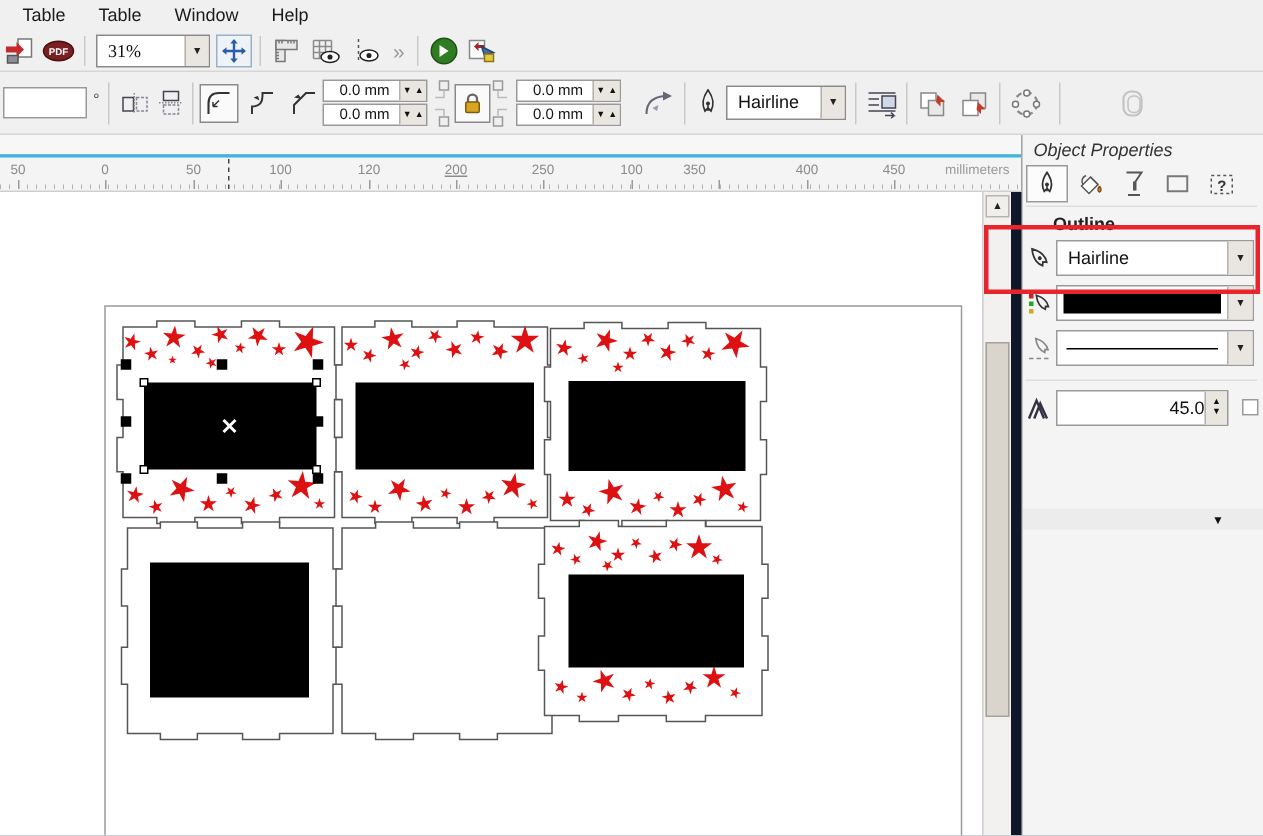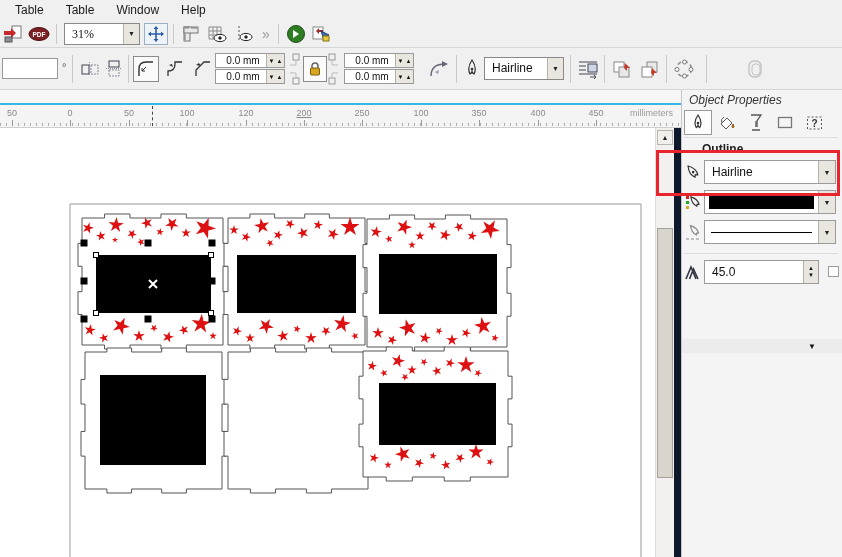--- a/index.html
+++ b/index.html
@@ -63,21 +63,21 @@
   .dtab.active { background:#fcfcfc; border:1px solid #9a9a9a; }
   .docker-sep { position:absolute; left:2px; top:47px; width:154px; height:1px; background:#dddddd; }
   .section-title { position:absolute; left:20px; top:52px; font-size:12px; font-weight:bold; color:#222; }
   .drow { position:absolute; left:2px; height:24px; display:flex; align-items:center; }
   .drow .dicon { width:18px; display:flex; justify-content:center; margin-right:2px; }
   .dcombo { width:132px; height:24px; background:#fff; border:1px solid #9a9a9a; display:flex; }
   .dcombo .val { flex:1; font-size:12px; color:#111; padding:4px 0 0 7px; }
   .dcombo .swatch-black { flex:1; margin:4px 4px; background:#000; }
   .dcombo .swatch-line { flex:1; margin:11px 6px; border-top:1px solid #000; }
   .dfield { width:115px; height:24px; background:#fff; border:1px solid #9a9a9a; display:flex; }
-  .dfield .val { flex:1; font-size:12px; color:#111; padding:4px 0 0 7px; }
+  .dfield .val { flex:1; font-size:12px; color:#111; padding:4px 0 0 7px;text-align:right; }
   .dspin { width:15px; background:#e9e6e0; border-left:1px solid #b5b2ab; display:flex; flex-direction:column; align-items:center; justify-content:center; font-size:6px; color:#111; line-height:7px; }
   .dcheck { position:absolute; left:146px; top:176px; width:11px; height:11px; background:#fff; border:1px solid #9a9a9a; }
   .drule { position:absolute; left:2px; top:163px; width:154px; height:1px; background:#ddd; }
   .collapse-bar { position:absolute; left:0px; top:249px; width:160px; height:14px; background:#ececec; }
   .collapse-bar .arr { position:absolute; right:26px; top:3px; font-size:8px; color:#111; }
 
   
   .annotation { position:absolute; left:656px; top:150px; width:184px; height:46px; border:3px solid #e8252c; z-index:60; pointer-events:none; }
 </style>
 </head>
@@ -322,21 +322,21 @@
       <span class="rlabel" style="left: 187px;">100</span>
       <span class="rtick" style="left: 187px;"></span>
       <span class="rlabel" style="left: 246px;">120</span>
       <span class="rtick" style="left: 246px;"></span>
       <span class="rlabel" style="left: 304px; text-decoration: underline;">200</span>
       <span class="rtick" style="left: 304px;"></span>
       <span class="rlabel" style="left: 362px;">250</span>
       <span class="rtick" style="left: 362px;"></span>
       <span class="rlabel" style="left: 421px;">100</span>
       <span class="rtick" style="left: 421px;"></span>
-      <span class="rlabel" style="left: 479px;">350</span>
+      <span class="rlabel" style="left: 463px;">350</span>
       <span class="rtick" style="left: 479px;"></span>
       <span class="rlabel" style="left: 538px;">400</span>
       <span class="rtick" style="left: 538px;"></span>
       <span class="rlabel" style="left: 596px;">450</span>
       <span class="rtick" style="left: 596px;"></span>
     </div>
 
   <div class="canvas">
     <svg id="canvas-svg" width="655" height="429" viewBox="0 0 655 429">
         <path d="M70,429 V76 H641 V429" fill="none" stroke="#9a9a9a" stroke-width="1"></path>

